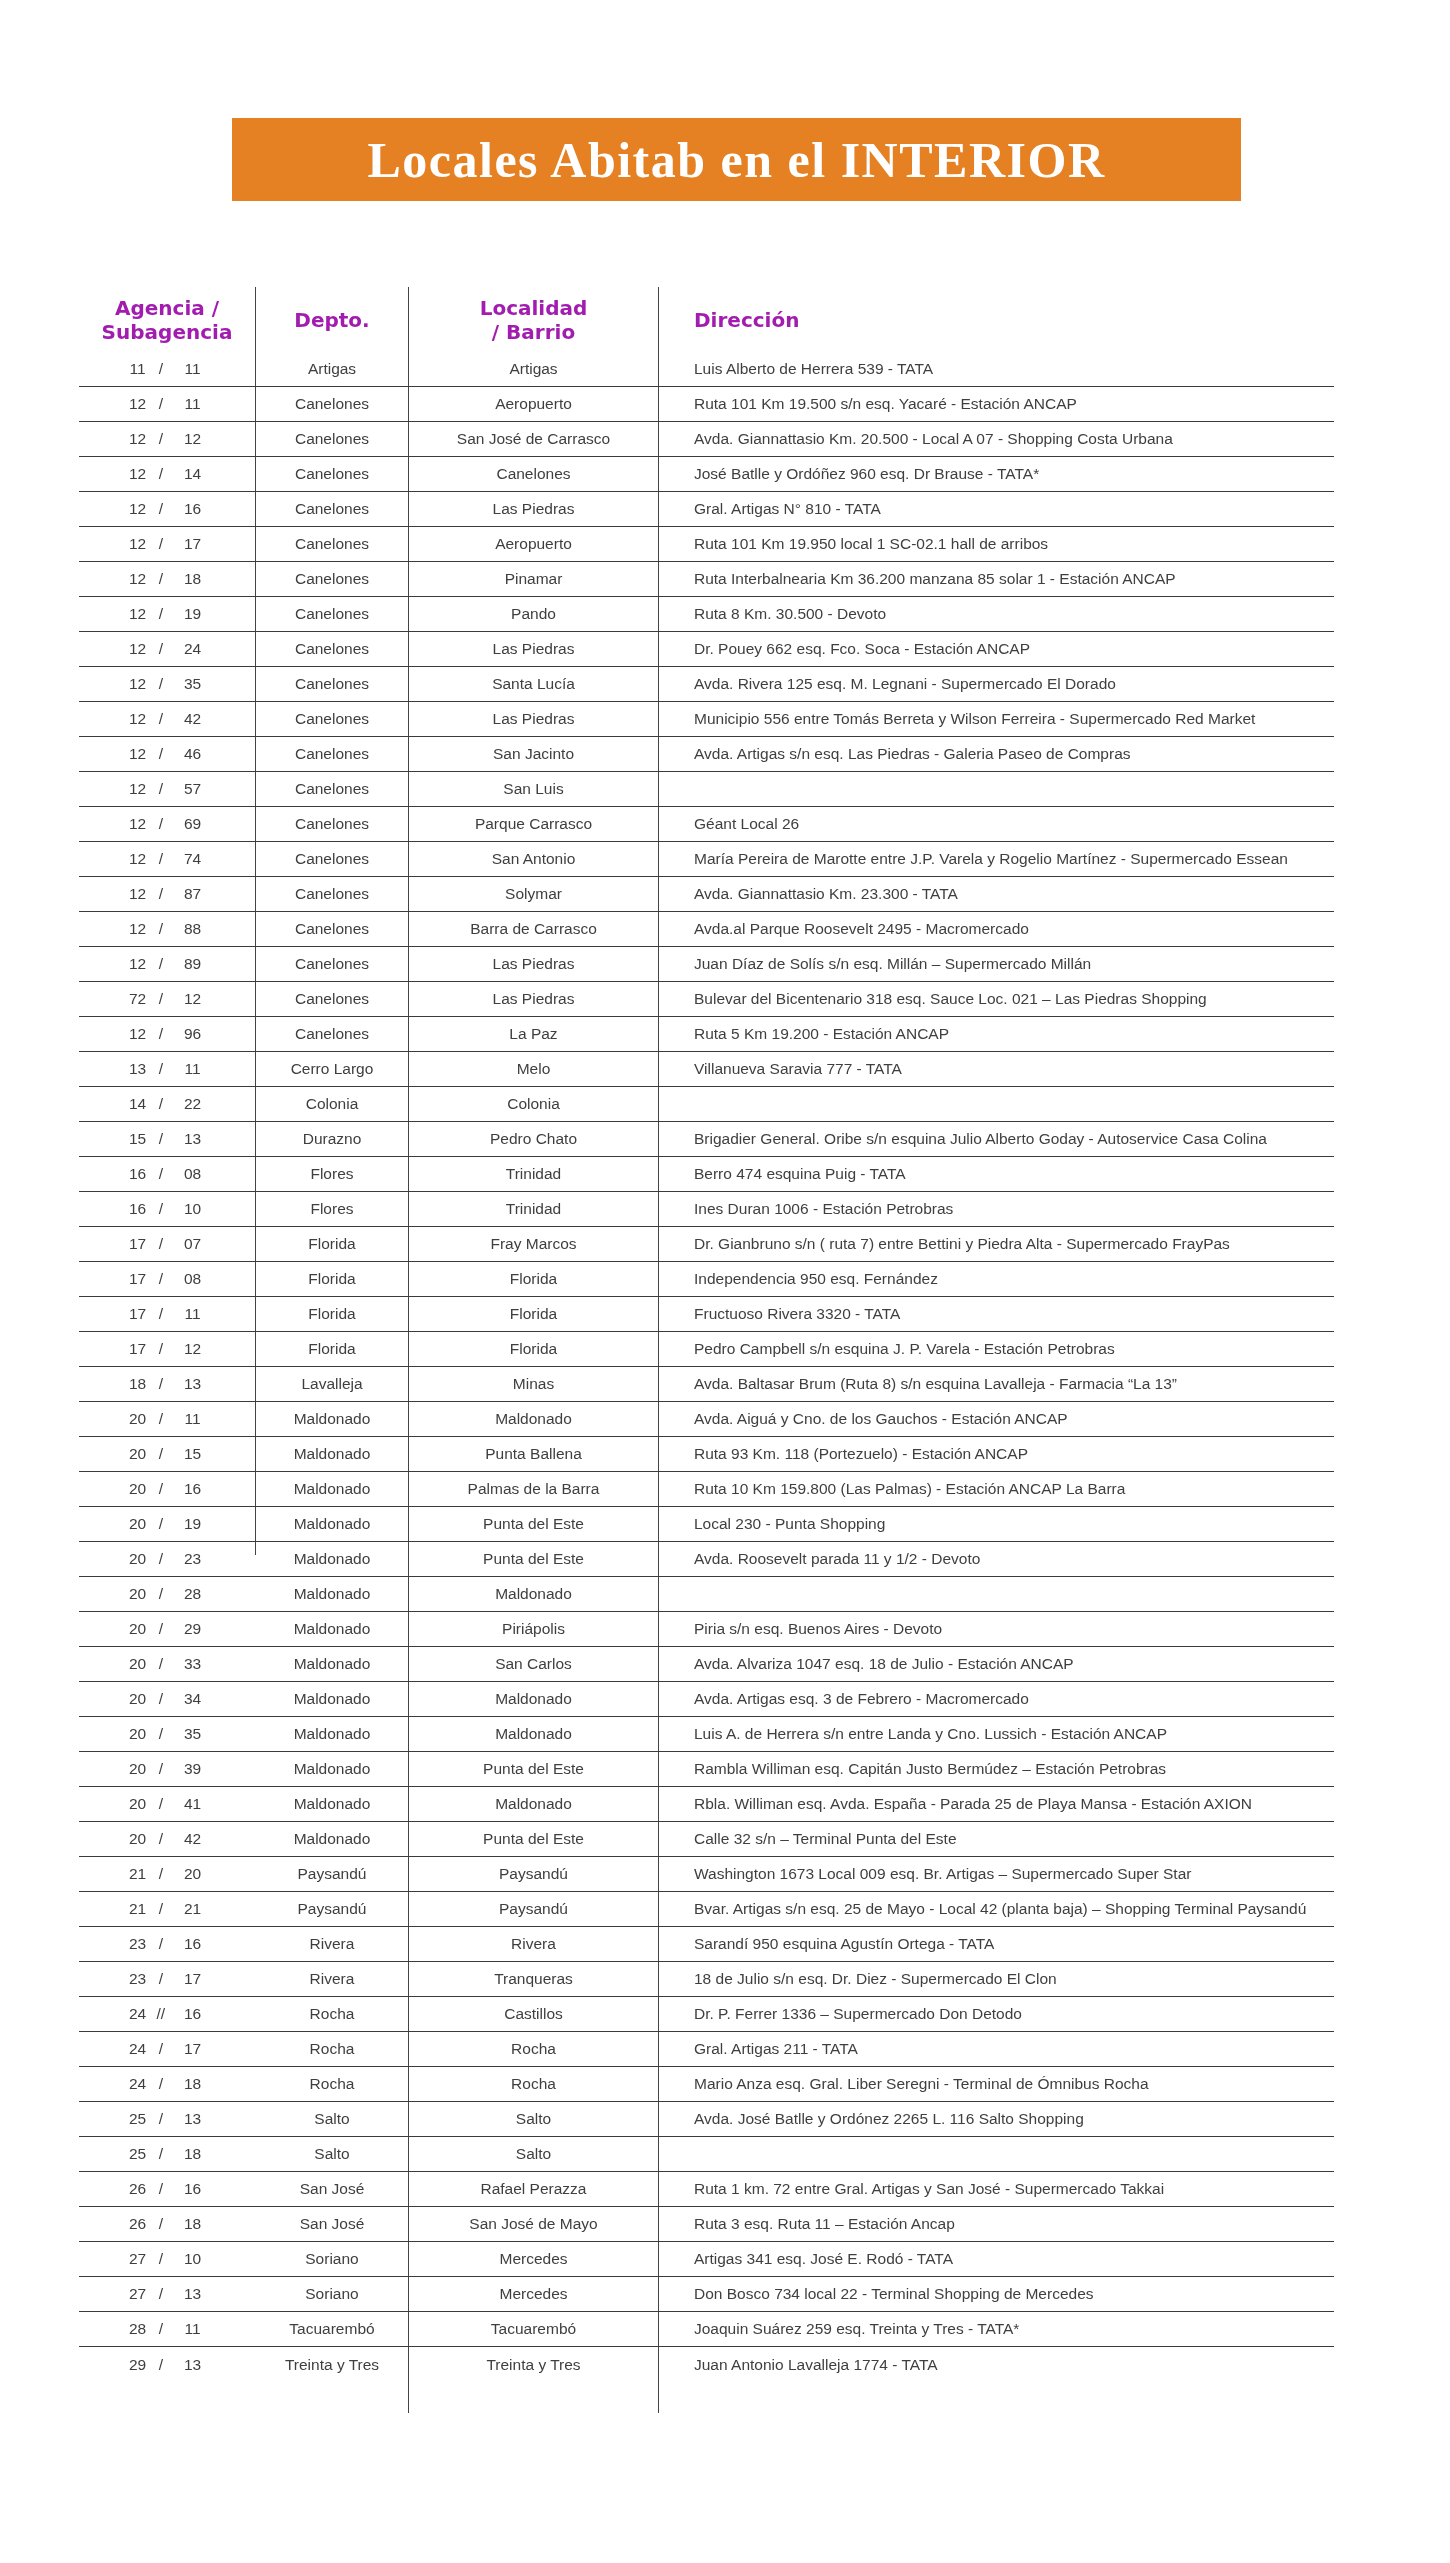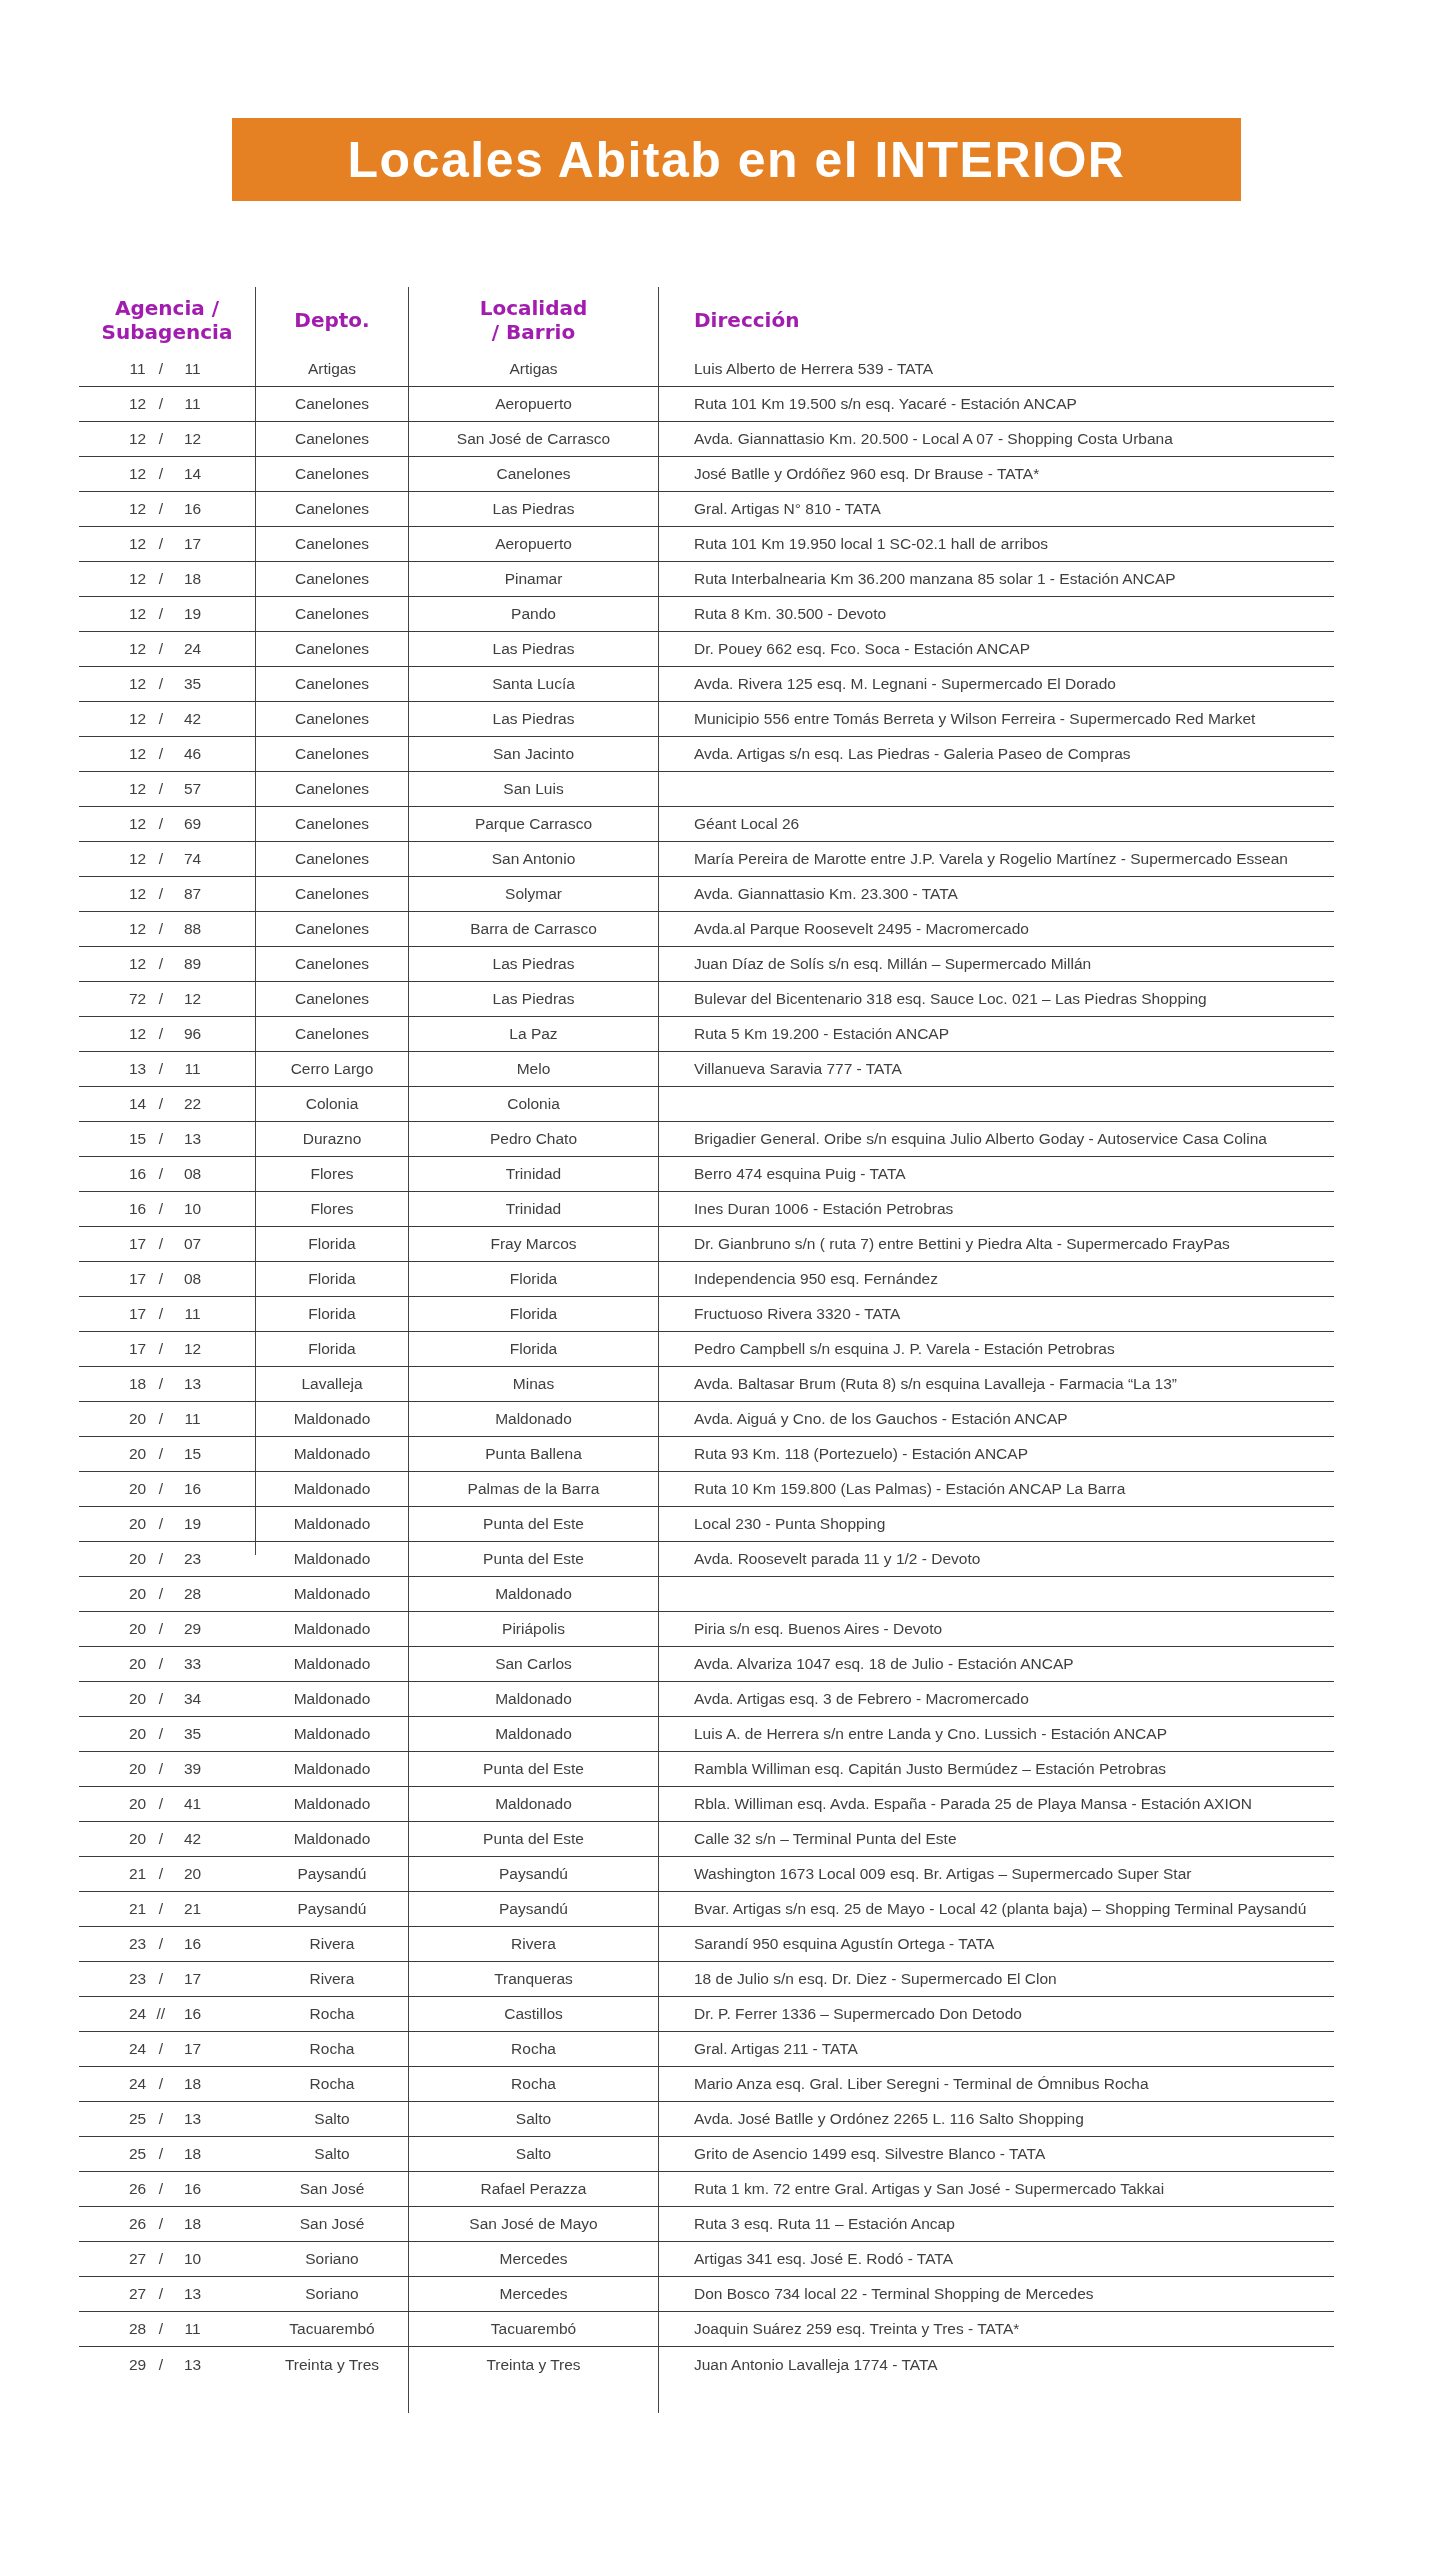--- a/index.html
+++ b/index.html
@@ -1,18 +1,18 @@
 <!DOCTYPE html>
 <html><head>
 <meta charset="utf-8">
 <style>
   html, body { margin:0; padding:0; background:#ffffff; }
   body { width:1450px; height:2563px; position:relative; font-family:"Liberation Sans", sans-serif; color:#3a3a3a; overflow:hidden; }
   .banner { position:absolute; left:232px; top:118px; width:1009px; height:83px; background:#e58122; display:flex; align-items:center; justify-content:center; }
-  .banner h1 { margin:12px; color:#ffffff; font-family:Liberation Sans, sans-serif; font-weight:bold; font-size:50px; letter-spacing:1.5px; }
+  .banner h1 { margin:12px; color:#ffffff; font-family:Liberation Serif, serif; font-weight:bold; font-size:50px; letter-spacing:1.5px; }
   .table { position:absolute; left:79px; top:287px; width:1255px; }
   .vline { position:absolute; width:1px; background:#444; }
   .thead { position:absolute; top:0; left:0; width:1255px; height:65px; }
   .th { position:absolute; top:0; height:65px; display:flex; align-items:center; color:#a21caf; font-weight:bold; font-family:"DejaVu Sans", sans-serif; font-size:20px; line-height:24px; }
   .th.c { justify-content:center; text-align:center; }
   .rows { position:absolute; top:65px; left:0; width:1255px; }
   .row { position:relative; height:35px; border-bottom:1.2px solid #3a3a3a; box-sizing:border-box; font-size:15.5px; }
   .row:last-child { border-bottom:none; }
   .cell { position:absolute; top:0; height:100%; display:flex; align-items:center; white-space:nowrap; color:#3f3f3f; }
   .ag { left:0; width:176px; }
@@ -561,21 +561,20 @@
     <div class="cell dir">Avda. José Batlle y Ordónez 2265 L. 116 Salto Shopping</div>
   </div>
       <div class="row">
     <div class="cell ag">
       <span class="a">25</span>
       <span class="s">/</span>
       <span class="b">18</span>
     </div>
     <div class="cell dep">Salto</div>
     <div class="cell loc">Salto</div>
-    <div class="cell dir">Grito de Asencio 1499 esq. Silvestre Blanco - TATA</div>
   </div>
       <div class="row">
     <div class="cell ag">
       <span class="a">26</span>
       <span class="s">/</span>
       <span class="b">16</span>
     </div>
     <div class="cell dep">San José</div>
     <div class="cell loc">Rafael Perazza</div>
     <div class="cell dir">Ruta 1 km. 72 entre Gral. Artigas y San José - Supermercado Takkai</div>

